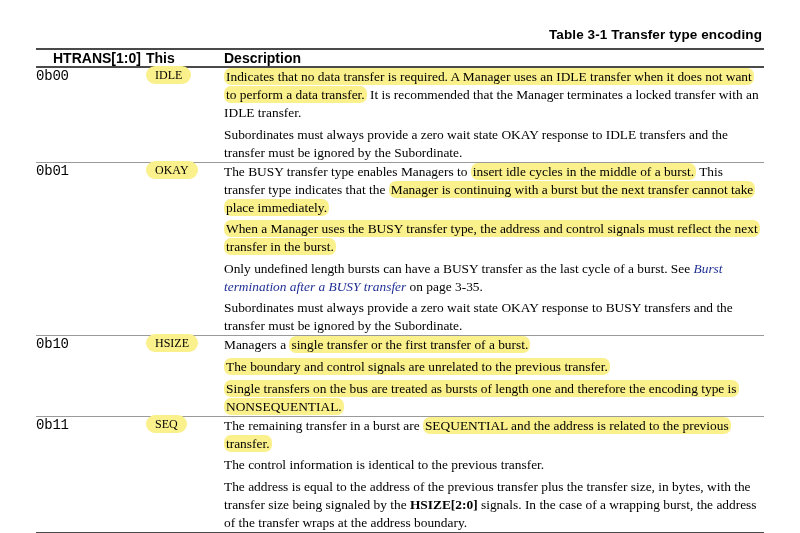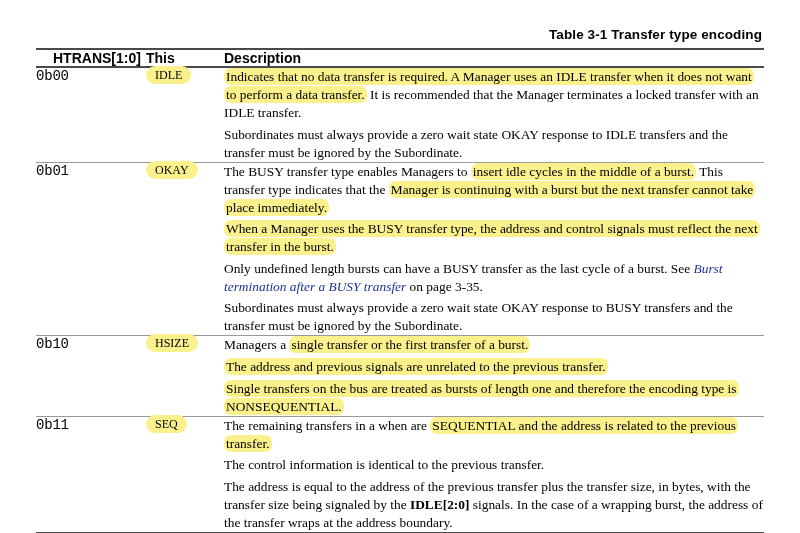--- a/index.html
+++ b/index.html
@@ -166,36 +166,36 @@
         <tr class="row-sep">
           <td colspan="3">
             <div class="rule-thin"></div>
           </td>
         </tr>
         <tr>
           <td class="cell-code">0b10</td>
           <td class="cell-type"><span class="hl-pill">HSIZE</span></td>
           <td class="cell-desc">
             <p><span>Managers a </span><span class="hl">single transfer or the first transfer of a burst.</span></p>
-            <p><span class="hl">The address and previous signals are unrelated to the previous transfer.</span></p>
+            <p><span class="hl">The boundary and control signals are unrelated to the previous transfer.</span></p>
             <p><span class="hl">Single transfers on the bus are treated as bursts of length one and therefore the encoding type is NONSEQUENTIAL.</span></p>
           </td>
         </tr>
         <tr class="row-sep">
           <td colspan="3">
             <div class="rule-thin"></div>
           </td>
         </tr>
         <tr>
           <td class="cell-code">0b11</td>
           <td class="cell-type"><span class="hl-pill">SEQ</span></td>
           <td class="cell-desc">
-            <p><span>The remaining transfers in a when are </span><span class="hl">SEQUENTIAL and the address is related to the previous transfer.</span></p>
+            <p><span>The remaining transfer in a burst are </span><span class="hl">SEQUENTIAL and the address is related to the previous transfer.</span></p>
             <p><span>The control information is identical to the previous transfer.</span></p>
-            <p><span>The address is equal to the address of the previous transfer plus the transfer size, in bytes, with the transfer size being signaled by the </span><span class="sig">IDLE[2:0]</span><span> signals. In the case of a wrapping burst, the address of the transfer wraps at the address boundary.</span></p>
+            <p><span>The address is equal to the address of the previous transfer plus the transfer size, in bytes, with the transfer size being signaled by the </span><span class="sig">HSIZE[2:0]</span><span> signals. In the case of a wrapping burst, the address of the transfer wraps at the address boundary.</span></p>
           </td>
         </tr>
       </tbody>
   </table>
 
   <div class="rule-thick"></div>
 
 </div>
 
 </body></html>

